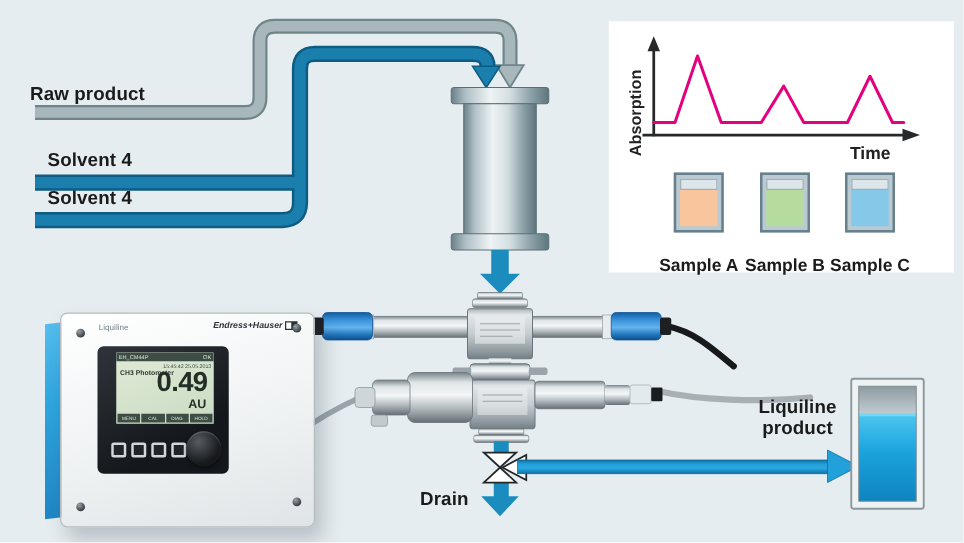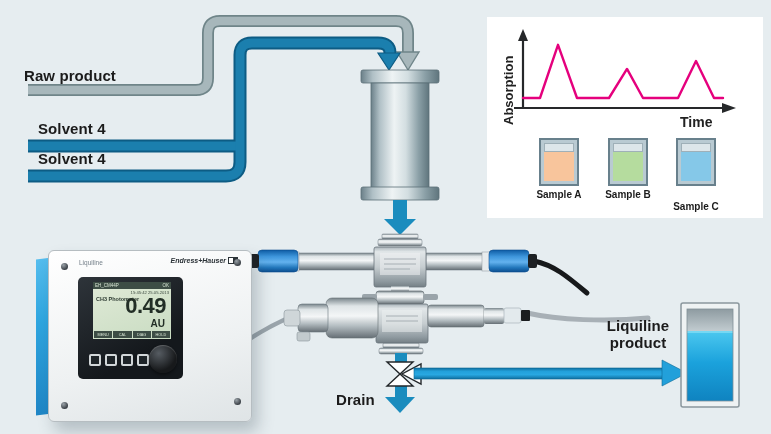--- a/index.html
+++ b/index.html
@@ -10,22 +10,22 @@
   
   .chart-panel{position:absolute;left:487px;top:17px;width:276px;height:201px;background:#ffffff;}
   .y-label{position:absolute;left:14px;top:108px;transform:rotate(-90deg);transform-origin:left top;
            font-weight:bold;font-size:13px;color:#222;}
   .x-label{position:absolute;left:193px;top:97px;font-weight:bold;font-size:14px;color:#222;}
   .cuvette{position:absolute;top:121px;width:40px;height:48px;background:#b9cad2;
            border:2px solid #68808c;box-sizing:border-box;}
   .cuv-head{position:absolute;left:3px;right:3px;top:3px;height:9px;background:#dde6ea;
             border:1px solid #9fb0b8;box-sizing:border-box;}
   .cuv-liquid{position:absolute;left:3px;right:3px;top:12px;bottom:3px;}
-  .sample-label{position:absolute;top:172px;width:68px;text-align:center;
-                font-weight:bold;font-size:10px;color:#1b1b1b;}
+  .sample-label{position:absolute;top:187px;width:68px;text-align:center;
+                font-weight:bold;font-size:14px;color:#1b1b1b;}
   
   .controller{position:absolute;left:36px;top:250px;width:216px;height:172px;}
   .ctrl-side{position:absolute;left:0;top:8px;width:24px;height:156px;
              background:linear-gradient(180deg,#55bdee,var(--controller-blue,#2fa6e0) 40%,#1f86c6);
              transform:skewY(-7deg);}
   .ctrl-front{position:absolute;left:12px;top:0;right:0;bottom:0;
               background:linear-gradient(165deg,#ffffff,#eef1f2 60%,#dfe4e6);
               border:1px solid #b6bdc1;border-radius:6px;
               box-shadow:6px 10px 16px rgba(40,60,70,.25);}
   .ctrl-model{position:absolute;left:30px;top:8px;font-size:6.5px;color:#75808a;}
@@ -231,21 +231,21 @@
     <div class="cuvette" style="left:121px;">
       <div class="cuv-head"></div>
       <div class="cuv-liquid" style="background: rgb(181, 220, 158);"></div>
     </div>
     <div class="cuvette" style="left:189px;">
       <div class="cuv-head"></div>
       <div class="cuv-liquid" style="background: rgb(133, 200, 232);"></div>
     </div>
     <div class="sample-label" style="left:38px;">Sample A</div>
     <div class="sample-label" style="left:107px;">Sample B</div>
-    <div class="sample-label" style="left:175px;margin-top:12px;">Sample C</div>
+    <div class="sample-label" style="left:175px;">Sample C</div>
   </div>
 
   <div class="controller">
     <div class="ctrl-side"></div>
     <div class="ctrl-front">
       <div class="ctrl-model">Liquiline</div>
       <div class="ctrl-brand">
         <span>Endress+Hauser</span>
         <span class="eh-flag"></span>
       </div>

